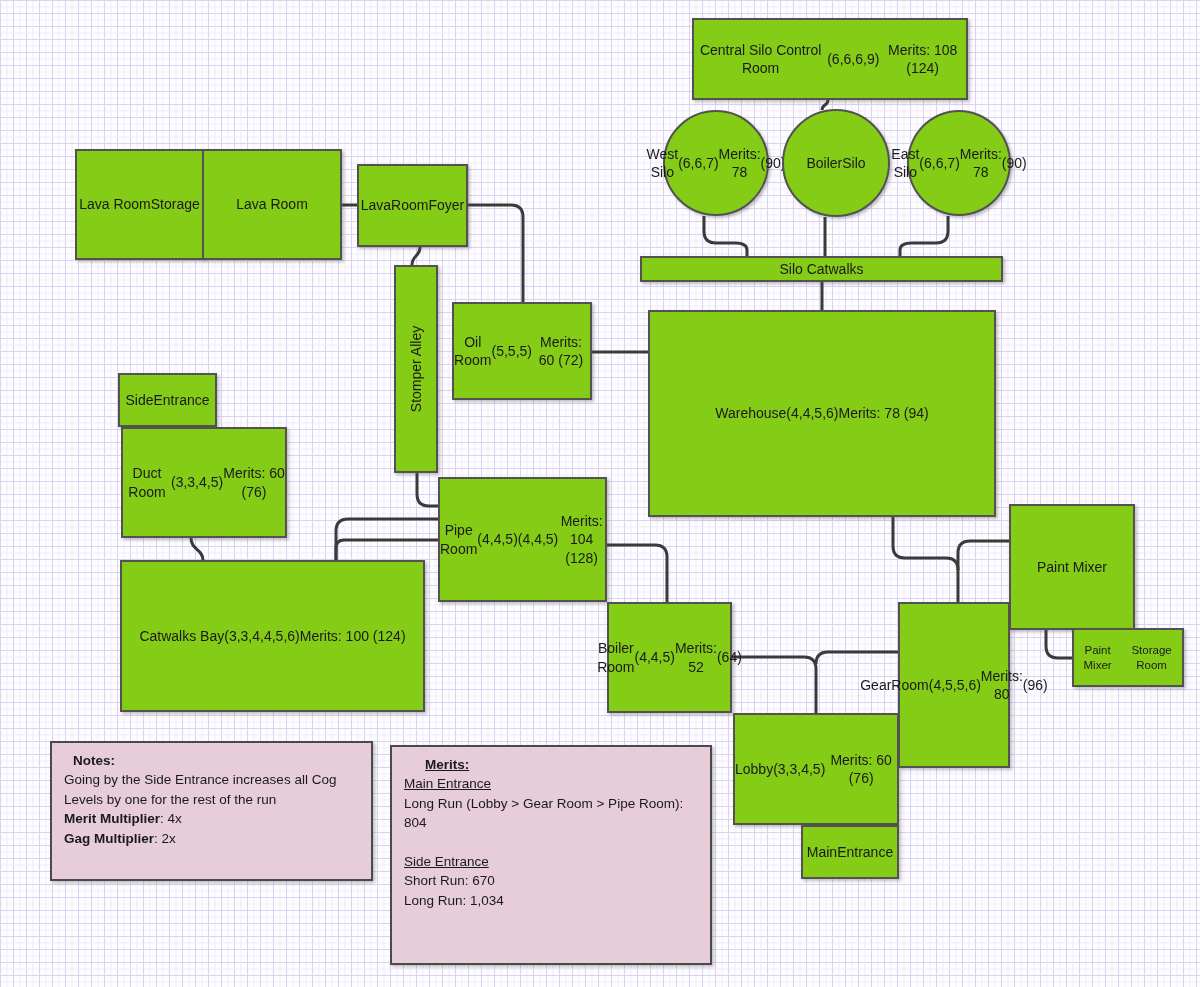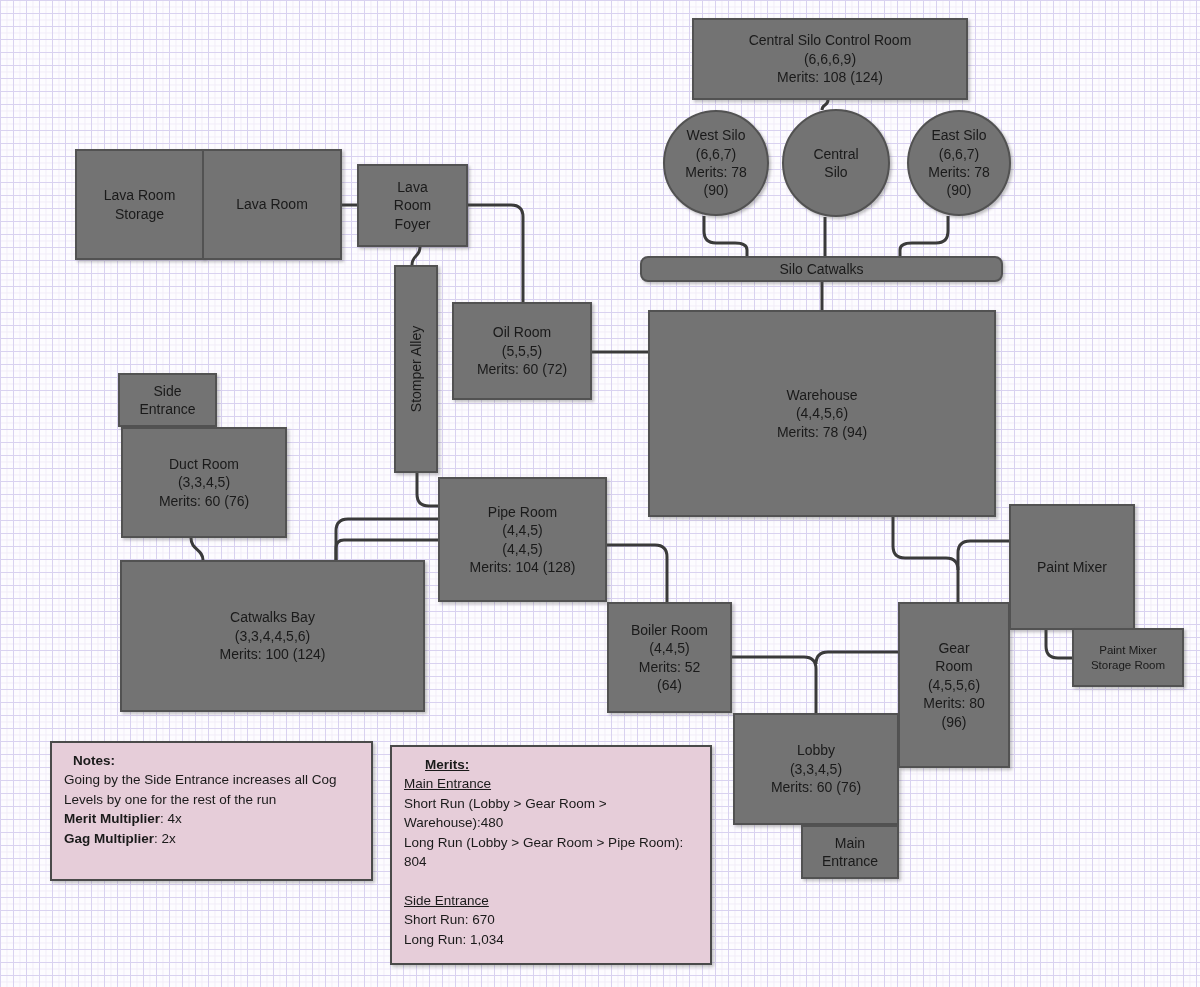--- a/index.html
+++ b/index.html
@@ -11,27 +11,27 @@
     background-image:
       linear-gradient(#d9d2f0 1px, transparent 1px),
       linear-gradient(90deg, #d9d2f0 1px, transparent 1px),
       linear-gradient(#f1ecf8 1px, transparent 1px),
       linear-gradient(90deg, #f1ecf8 1px, transparent 1px);
     background-size:13px 13px,13px 13px,6.5px 6.5px,6.5px 6.5px;
   }
   svg.wires{position:absolute;left:0;top:0;z-index:1;pointer-events:none;}
   svg.wires path{fill:none;stroke:#3a3a3a;stroke-width:3;}
   .room{
-    position:absolute;z-index:2;background:#737373;border:2px solid #525252;
+    position:absolute;z-index:2;background:#84cc16;border:2px solid #525252;
     box-shadow:2px 2px 3px rgba(80,80,80,0.35);
-    display:flex;flex-direction:column;align-items:center;justify-content:center;
+    display:flex;flex-direction:row;align-items:center;justify-content:center;
     text-align:center;font-size:14px;line-height:1.32;box-sizing:border-box;
   }
   .silo{border-radius:50%;margin-left:11px;}
-  .thin{font-size:14px;border-radius:8px;}
+  .thin{font-size:14px;}
   .small-label{font-size:11.5px;line-height:1.25;}
   .vertical-label{position:relative;}
   .vertical-label .rot{
     position:absolute;left:50%;top:50%;
     transform:translate(-50%,-50%) rotate(-90deg);
     white-space:nowrap;font-size:14px;
   }
   .note-box{
     position:absolute;z-index:3;border:2px solid #4a4a4a;
     box-shadow:2px 2px 3px rgba(80,80,80,0.35);
@@ -75,21 +75,21 @@
 </div>
 
 <div class="room silo" style="left:652px;top:110px;width:106px;height:106px">
   <div>West Silo</div>
   <div>(6,6,7)</div>
   <div>Merits: 78</div>
   <div>(90)</div>
 </div>
 
 <div class="room silo" style="left:771px;top:109px;width:108px;height:108px">
-  <div>Central</div>
+  <div>Boiler</div>
   <div>Silo</div>
 </div>
 
 <div class="room silo" style="left:896px;top:110px;width:104px;height:106px">
   <div>East Silo</div>
   <div>(6,6,7)</div>
   <div>Merits: 78</div>
   <div>(90)</div>
 </div>
 
@@ -190,19 +190,18 @@
 <div class="note-box" style="left:50px;top:741px;width:323px;height:140px;background:#e6cdd9">
   <div class="nb-title">Notes:</div>
   <div>Going by the Side Entrance increases all Cog Levels by one for the rest of the run</div>
   <div><b>Merit Multiplier</b><span>: 4x</span></div>
   <div><b>Gag Multiplier</b><span>: 2x</span></div>
 </div>
 
 <div class="note-box" style="left:390px;top:745px;width:322px;height:220px;background:#e6cdd9">
   <div class="bu">Merits:</div>
   <div class="u">Main Entrance</div>
-  <div>Short Run (Lobby &gt; Gear Room &gt; Warehouse):480</div>
   <div>Long Run (Lobby &gt; Gear Room &gt; Pipe Room): 804</div>
   <div class="spacer"></div>
   <div class="u">Side Entrance</div>
   <div>Short Run: 670</div>
   <div>Long Run: 1,034</div>
 </div>
 
 </body></html>

